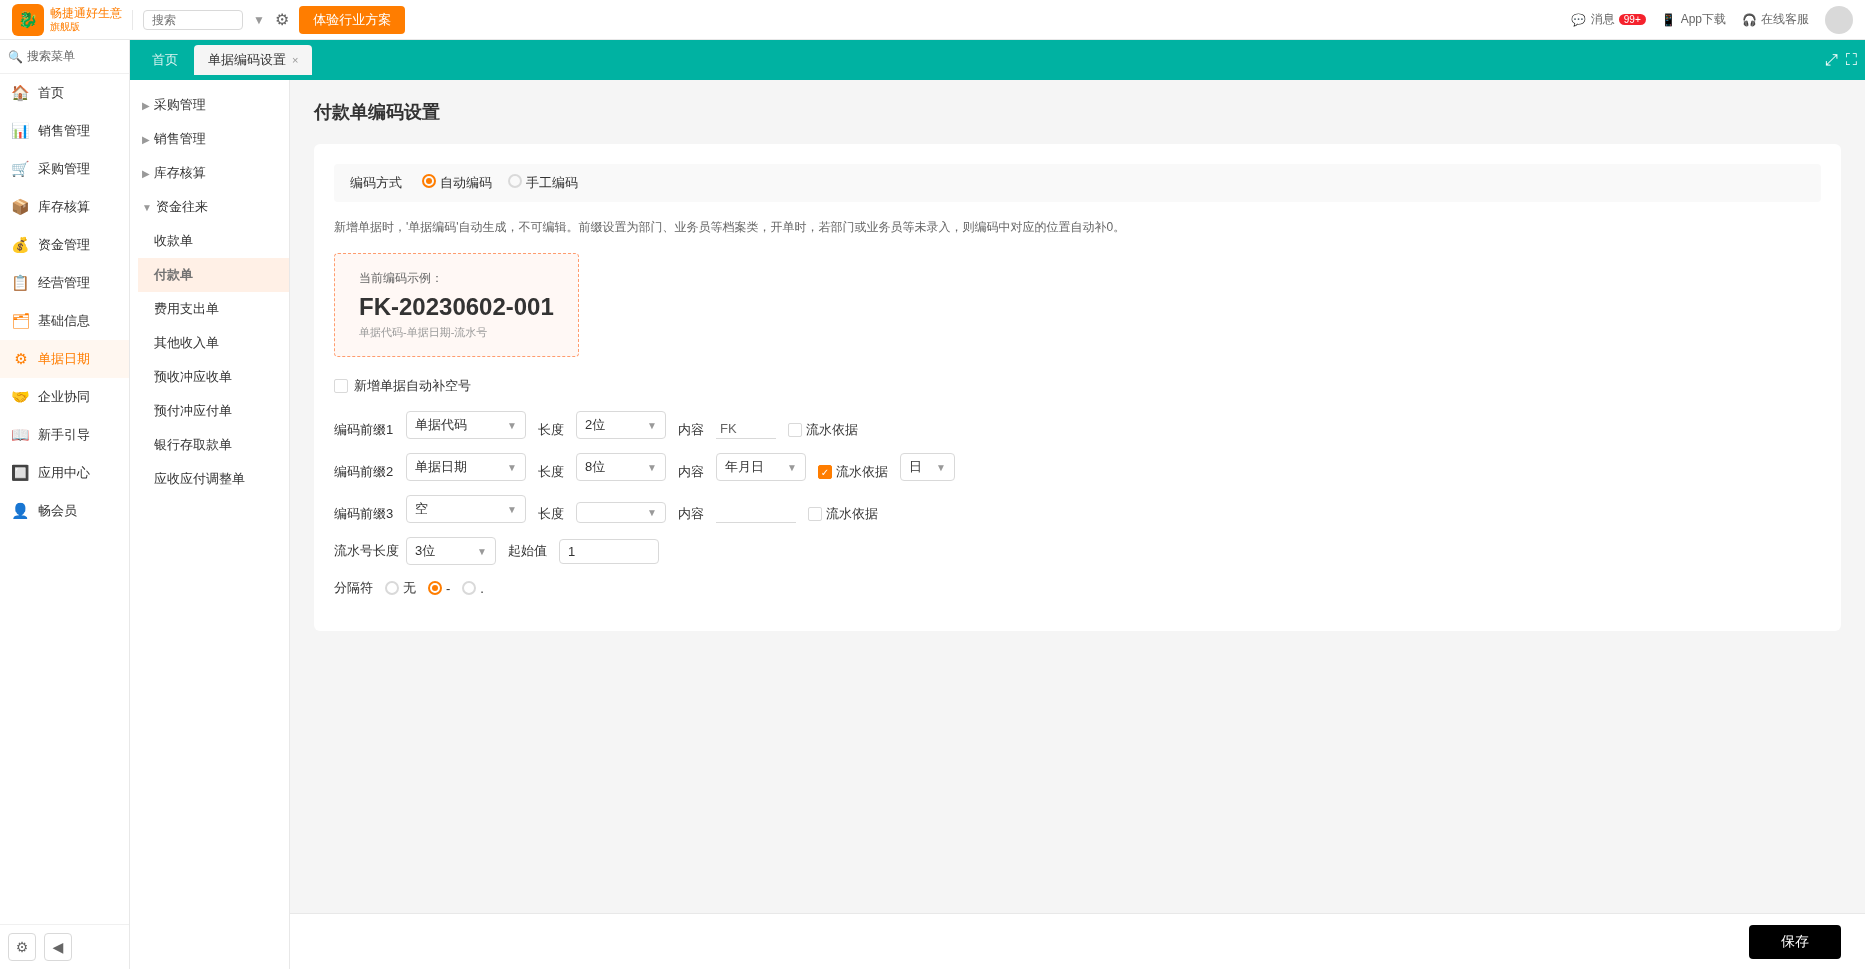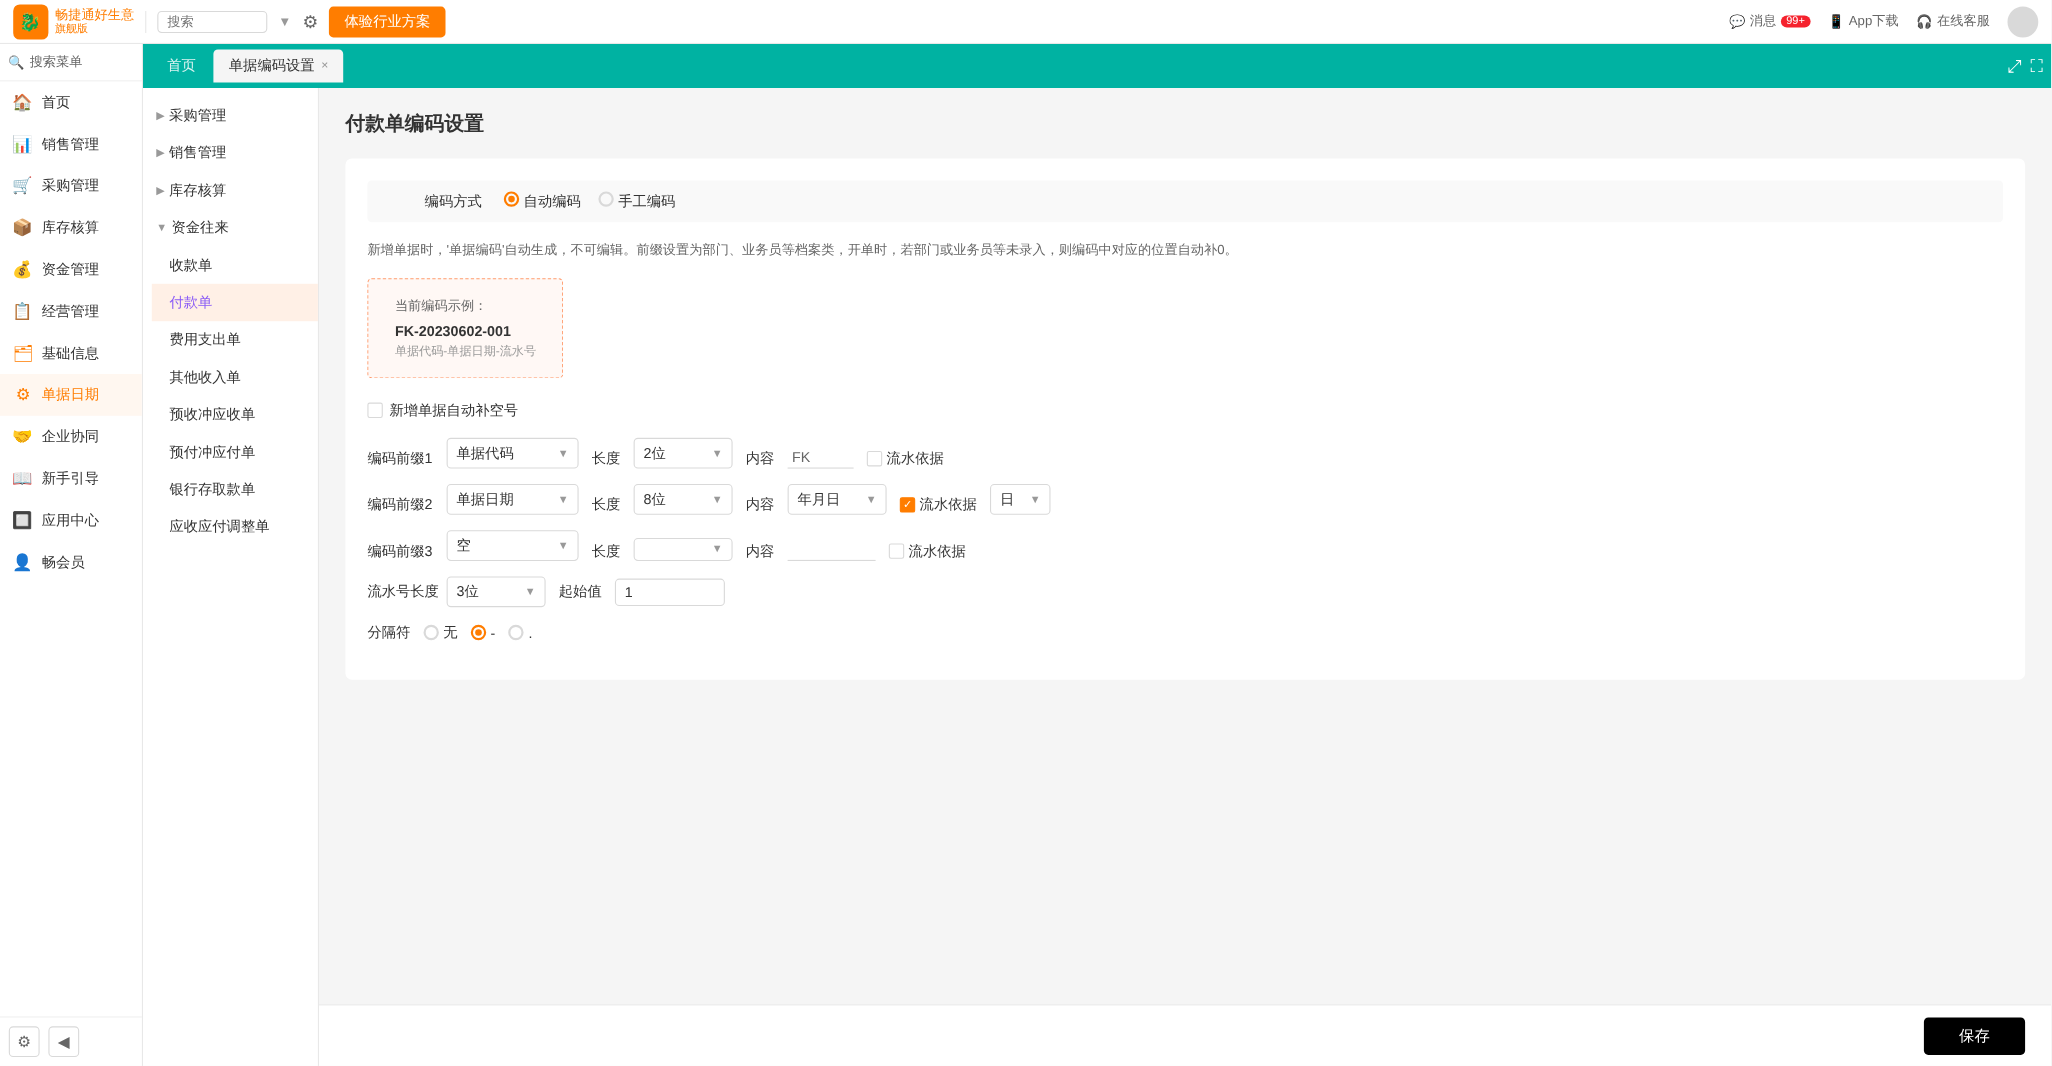--- a/index.html
+++ b/index.html
@@ -39,49 +39,49 @@
     .tab-item.active { background: #f5f5f5; color: #333; }
     .tab-item .close-btn { font-size: 11px; color: #999; cursor: pointer; }
     .tab-bar-right { margin-left: auto; display: flex; align-items: center; gap: 8px; color: white; font-size: 16px; cursor: pointer; }
 
     
     .content-area { flex: 1; display: flex; overflow: hidden; }
 
     
     .second-sidebar { width: 160px; background: #fff; border-right: 1px solid #e8e8e8; padding: 8px 0; flex-shrink: 0; overflow-y: auto; }
     .second-sidebar-item { padding: 8px 16px; font-size: 13px; color: #333; cursor: pointer; display: flex; align-items: center; gap: 4px; }
-    .second-sidebar-item.active { background: #fff0e6; color: #8b5cf6; font-weight: 400; }
+    .second-sidebar-item.active { background: #fff0e6; color: #737373; font-weight: 700; }
     .second-sidebar-group { padding: 8px 12px; font-size: 13px; color: #333; cursor: pointer; display: flex; align-items: center; gap: 4px; }
     .second-sidebar-sub { padding-left: 8px; }
     .arrow-right { font-size: 10px; color: #999; }
     .arrow-down { font-size: 10px; color: #999; }
 
     
     .main-content { flex: 1; padding: 20px 24px; background: #f5f5f5; overflow-y: auto; }
     .page-title { font-size: 18px; font-weight: 600; color: #333; margin-bottom: 20px; }
 
     
     .card { background: #fff; border-radius: 6px; padding: 20px; }
 
     
     .coding-method { display: flex; align-items: center; gap: 20px; padding: 10px 16px; background: #f9f9f9; border-radius: 4px; margin-bottom: 16px; }
-    .coding-method-label { font-size: 13px; color: #333; margin-left: 36px; }
+    .coding-method-label { font-size: 13px; color: #333; }
     .radio-group { display: flex; align-items: center; gap: 16px; }
     .radio-item { display: flex; gap: 4px; font-size: 13px; color: #333; cursor: pointer; }
     .radio-circle { width: 14px; height: 14px; border-radius: 50%; border: 2px solid #d9d9d9; display: inline-block; position: relative; }
     .radio-circle.checked { border-color: #ff7d00; }
     .radio-circle.checked::after { content: ''; width: 6px; height: 6px; background: #ff7d00; border-radius: 50%; position: absolute; top: 2px; left: 2px; }
 
     
     .info-text { font-size: 12px; color: #666; margin-bottom: 16px; line-height: 1.6; }
 
     
     .preview-box { border: 1px dashed #ff9c6e; background: #fff8f5; border-radius: 4px; padding: 16px 24px; display: inline-block; margin-bottom: 20px; }
     .preview-label { font-size: 12px; color: #666; margin-bottom: 6px; }
-    .preview-code { font-size: 13px; font-weight: 600; color: #333; }
+    .preview-code { font-size: 24px; font-weight: 600; color: #333; }
     .preview-desc { font-size: 11px; color: #999; margin-top: 4px; }
 
     
     .checkbox-row { display: flex; align-items: center; gap: 6px; margin-bottom: 16px; font-size: 13px; color: #333; }
     .checkbox-box { width: 14px; height: 14px; border: 1px solid #d9d9d9; border-radius: 2px; display: inline-block; }
 
     
     .form-row { display: flex; align-items: flex-end; gap: 12px; margin-bottom: 14px; flex-wrap: wrap; }
     .form-label { font-size: 13px; color: #333; white-space: nowrap; width: 60px; }
     .select-box { border: 1px solid #d9d9d9; border-radius: 4px; padding: 4px 8px; font-size: 13px; color: #333; background: #fff; display: flex; align-items: center; gap: 4px; cursor: pointer; min-width: 90px; }

